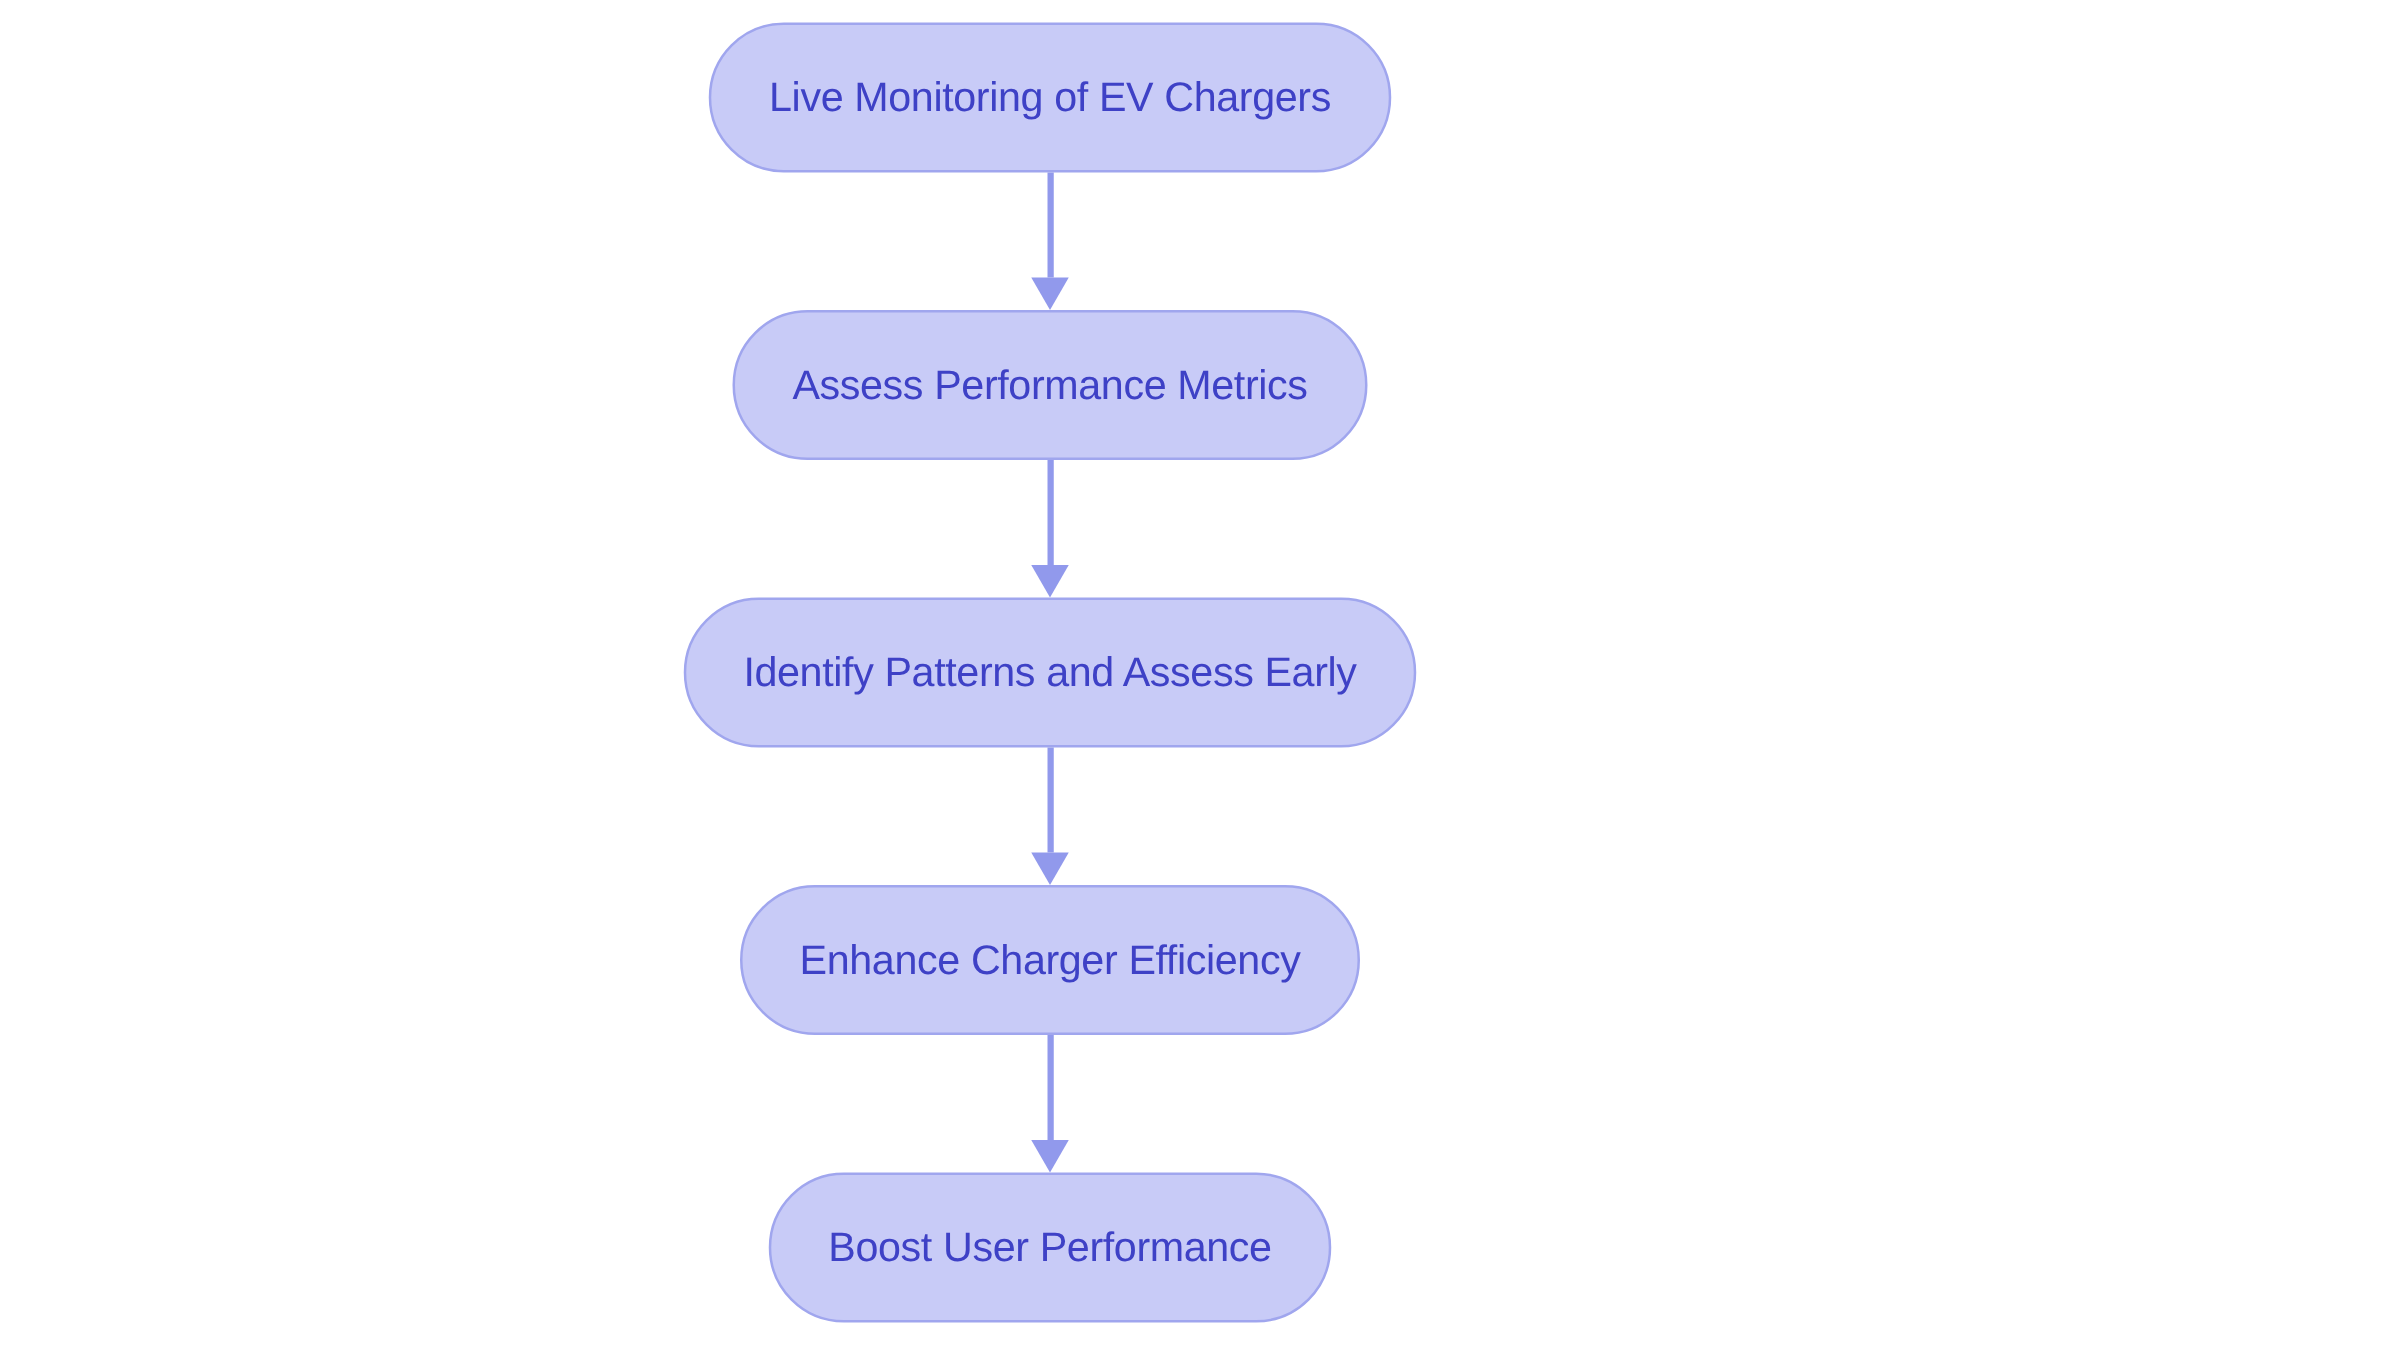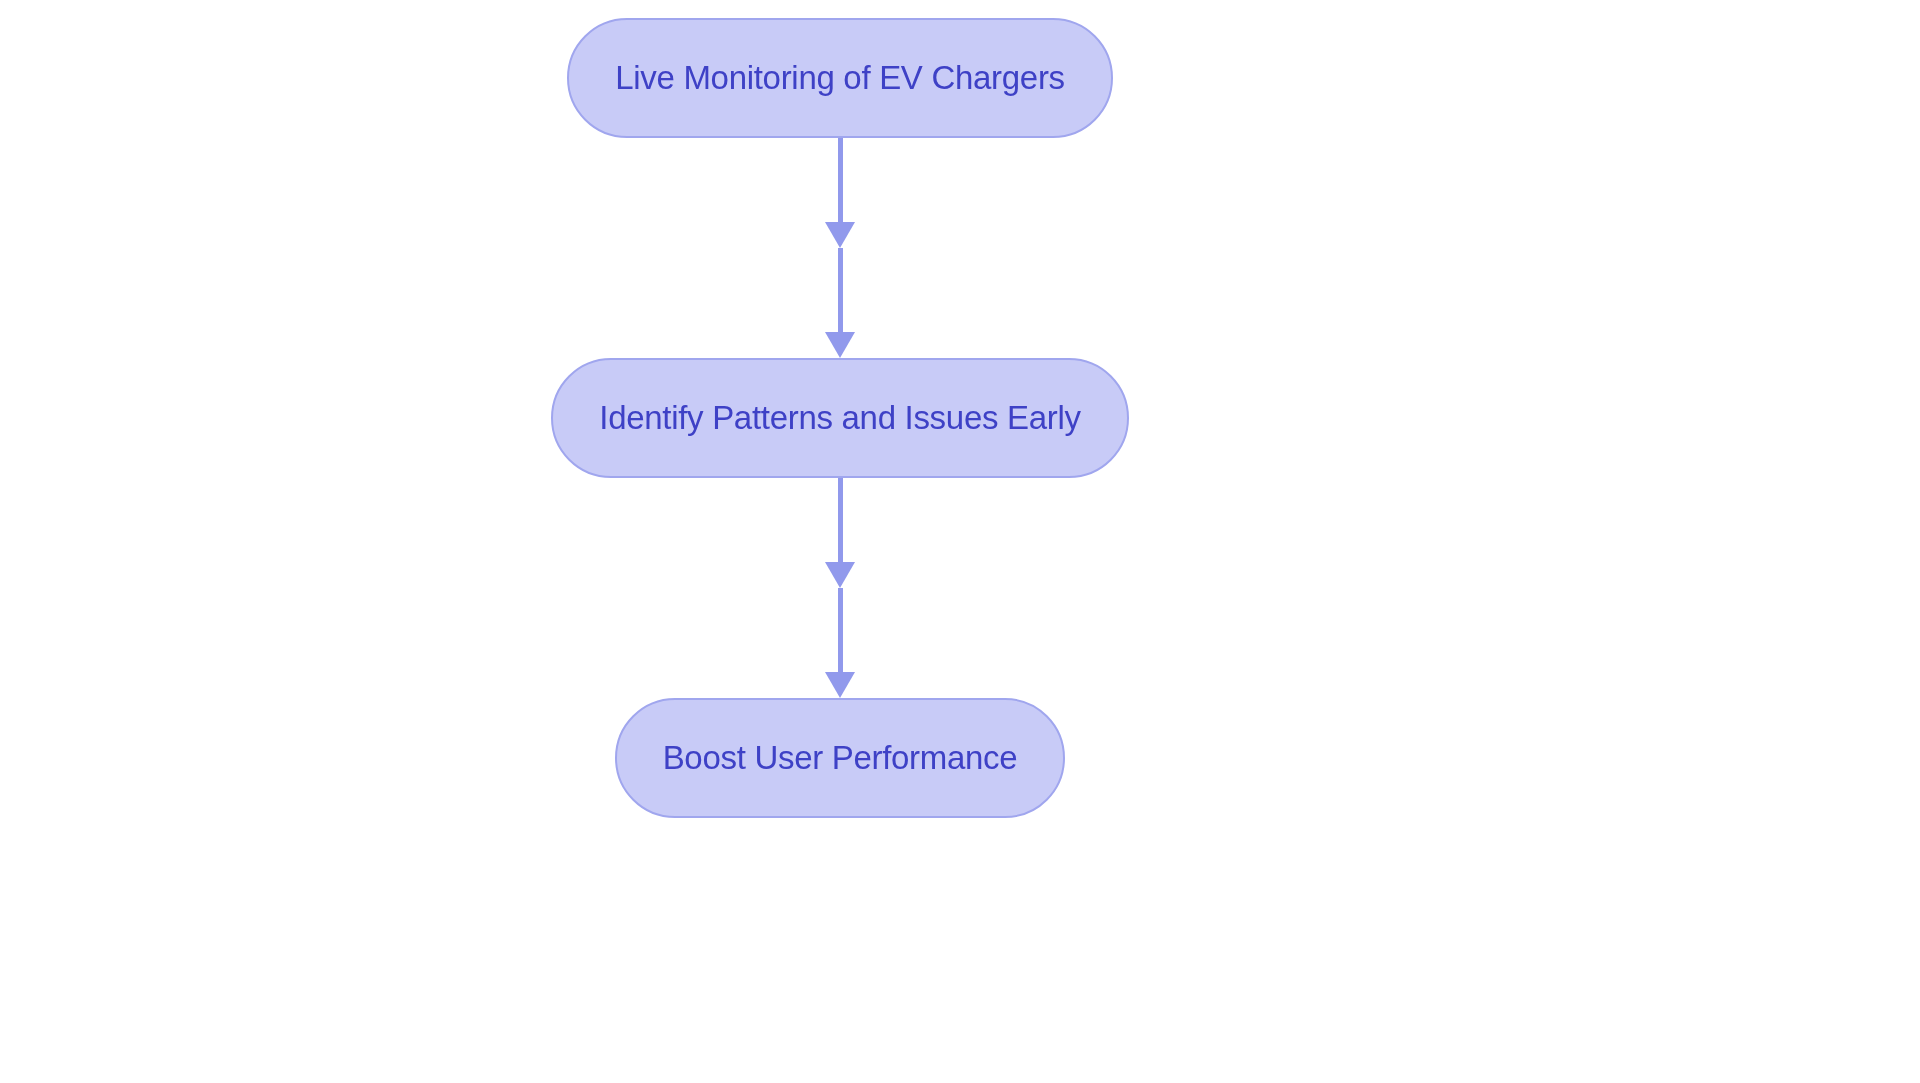--- a/index.html
+++ b/index.html
@@ -65,30 +65,36 @@
 
 <div class="canvas">
   <div class="flow" id="flow">
       <div class="node">
         <span>Live Monitoring of EV Chargers</span>
       </div>
       <div class="edge">
         <div class="shaft"></div>
         <div class="head"></div>
       </div>
+      <div class="node">
+        <span>Assess Performance Metrics</span>
+      </div>
       <div class="edge">
         <div class="shaft"></div>
         <div class="head"></div>
       </div>
       <div class="node">
-        <span>Identify Patterns and Issues Early</span>
+        <span>Identify Patterns and Assess Early</span>
       </div>
       <div class="edge">
         <div class="shaft"></div>
         <div class="head"></div>
+      </div>
+      <div class="node">
+        <span>Enhance Charger Efficiency</span>
       </div>
       <div class="edge">
         <div class="shaft"></div>
         <div class="head"></div>
       </div>
       <div class="node">
         <span>Boost User Performance</span>
       </div>
     </div>
 </div>

